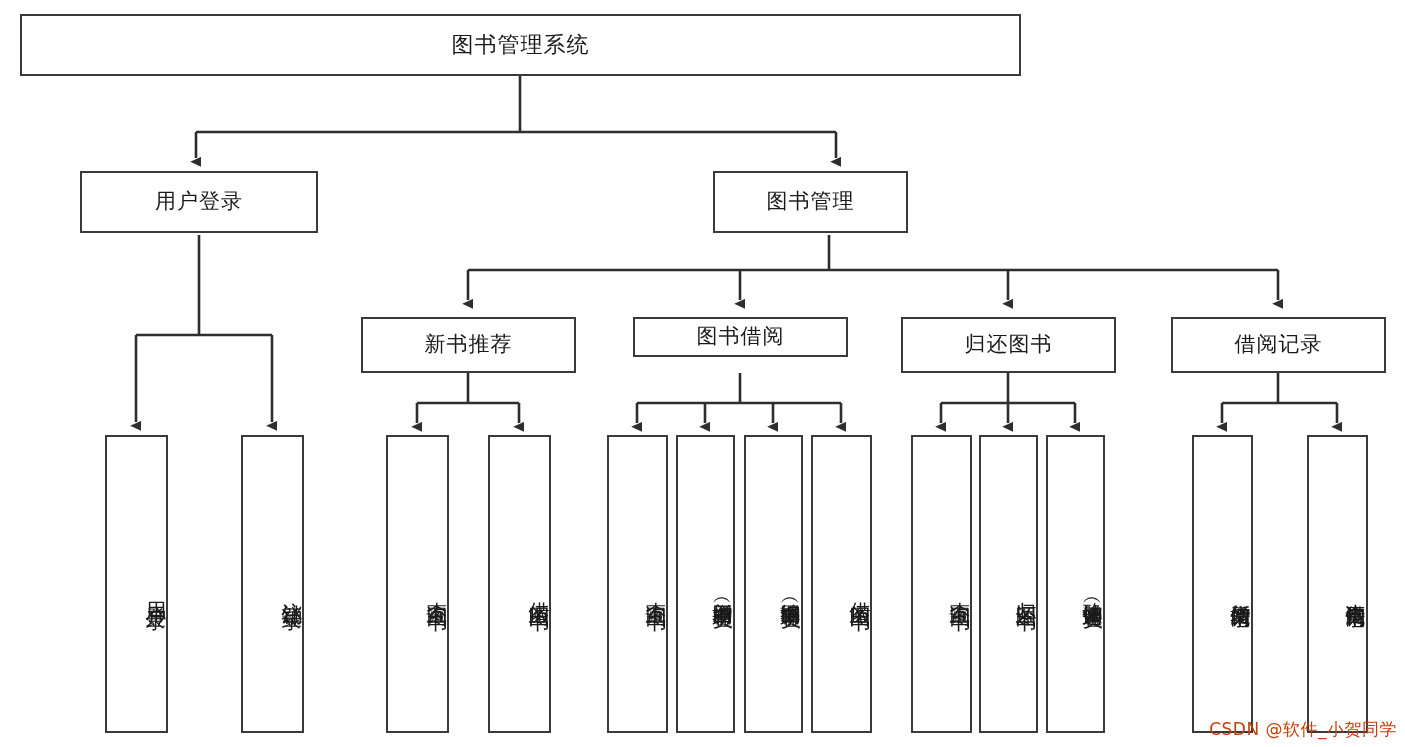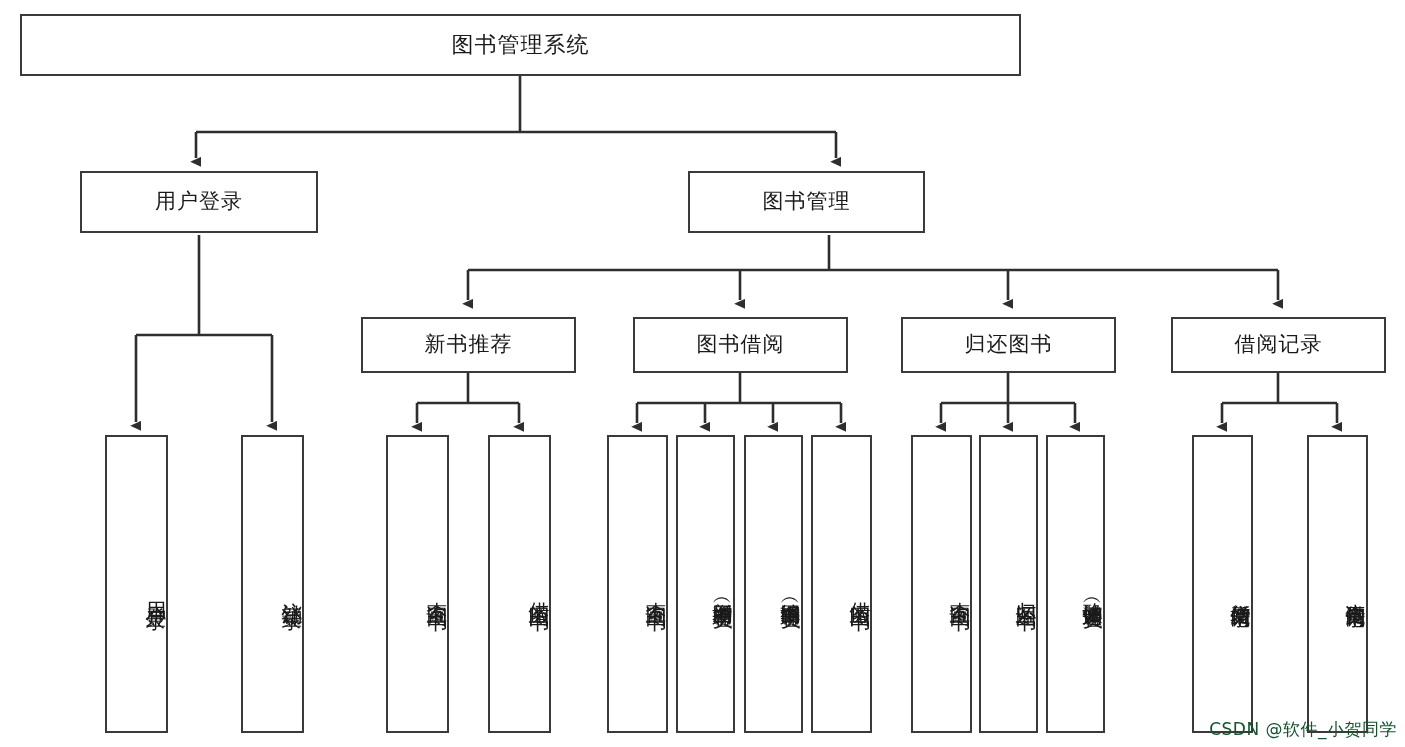--- a/index.html
+++ b/index.html
@@ -59,21 +59,21 @@
   }
   .node-v.tight {
     letter-spacing: 1px;
     font-size: 20px;
   }
   .watermark {
     position: absolute;
     right: 8px;
     bottom: 6px;
     font-size: 17px;
-    color: #14532d;
+    color: #c2410c;
     letter-spacing: 0.5px;
     white-space: nowrap;
   }
 </style>
 </head>
 <body>
 
 <div id="canvas">
 
   <svg class="lines" viewBox="0 0 1405 747">
@@ -122,24 +122,24 @@
       <path d="M1278,373 L1278,403"></path>
       <path d="M1222,403 L1337,403"></path>
       <path d="M1222,403 L1222,423" marker-end="url(#arw)"></path>
       <path d="M1337,403 L1337,423" marker-end="url(#arw)"></path>
     </g>
   </svg>
 
   <div class="node node-h node-root" style="left:20px; top:14px; width:1001px; height:62px;">图书管理系统</div>
 
   <div class="node node-h" style="left:80px; top:171px; width:238px; height:62px;">用户登录</div>
-  <div class="node node-h" style="left:688px; top:171px; width:237px; height:62px;">图书管理</div>
+  <div class="node node-h" style="left:713px; top:171px; width:195px; height:62px;">图书管理</div>
 
   <div class="node node-h" style="left:361px; top:317px; width:215px; height:56px;text-align:right;">新书推荐</div>
-  <div class="node node-h" style="left:633px; top:317px; width:215px; height:56px;">图书借阅</div>
+  <div class="node node-h" style="left:633px; top:317px; width:215px; height:40px;">图书借阅</div>
   <div class="node node-h" style="left:901px; top:317px; width:215px; height:56px;">归还图书</div>
   <div class="node node-h" style="left:1171px; top:317px; width:215px; height:56px;">借阅记录</div>
 
   <div class="node node-v" style="left:105px; top:435px; width:63px; height:298px;">用户登录</div>
   <div class="node node-v" style="left:241px; top:435px; width:63px; height:298px;">注销登录</div>
 
   <div class="node node-v" style="left:386px; top:435px; width:63px; height:298px;">查询图书</div>
   <div class="node node-v" style="left:488px; top:435px; width:63px; height:298px;">借阅图书</div>
 
   <div class="node node-v" style="left:607px; top:435px; width:61px; height:298px;">查询图书</div>

